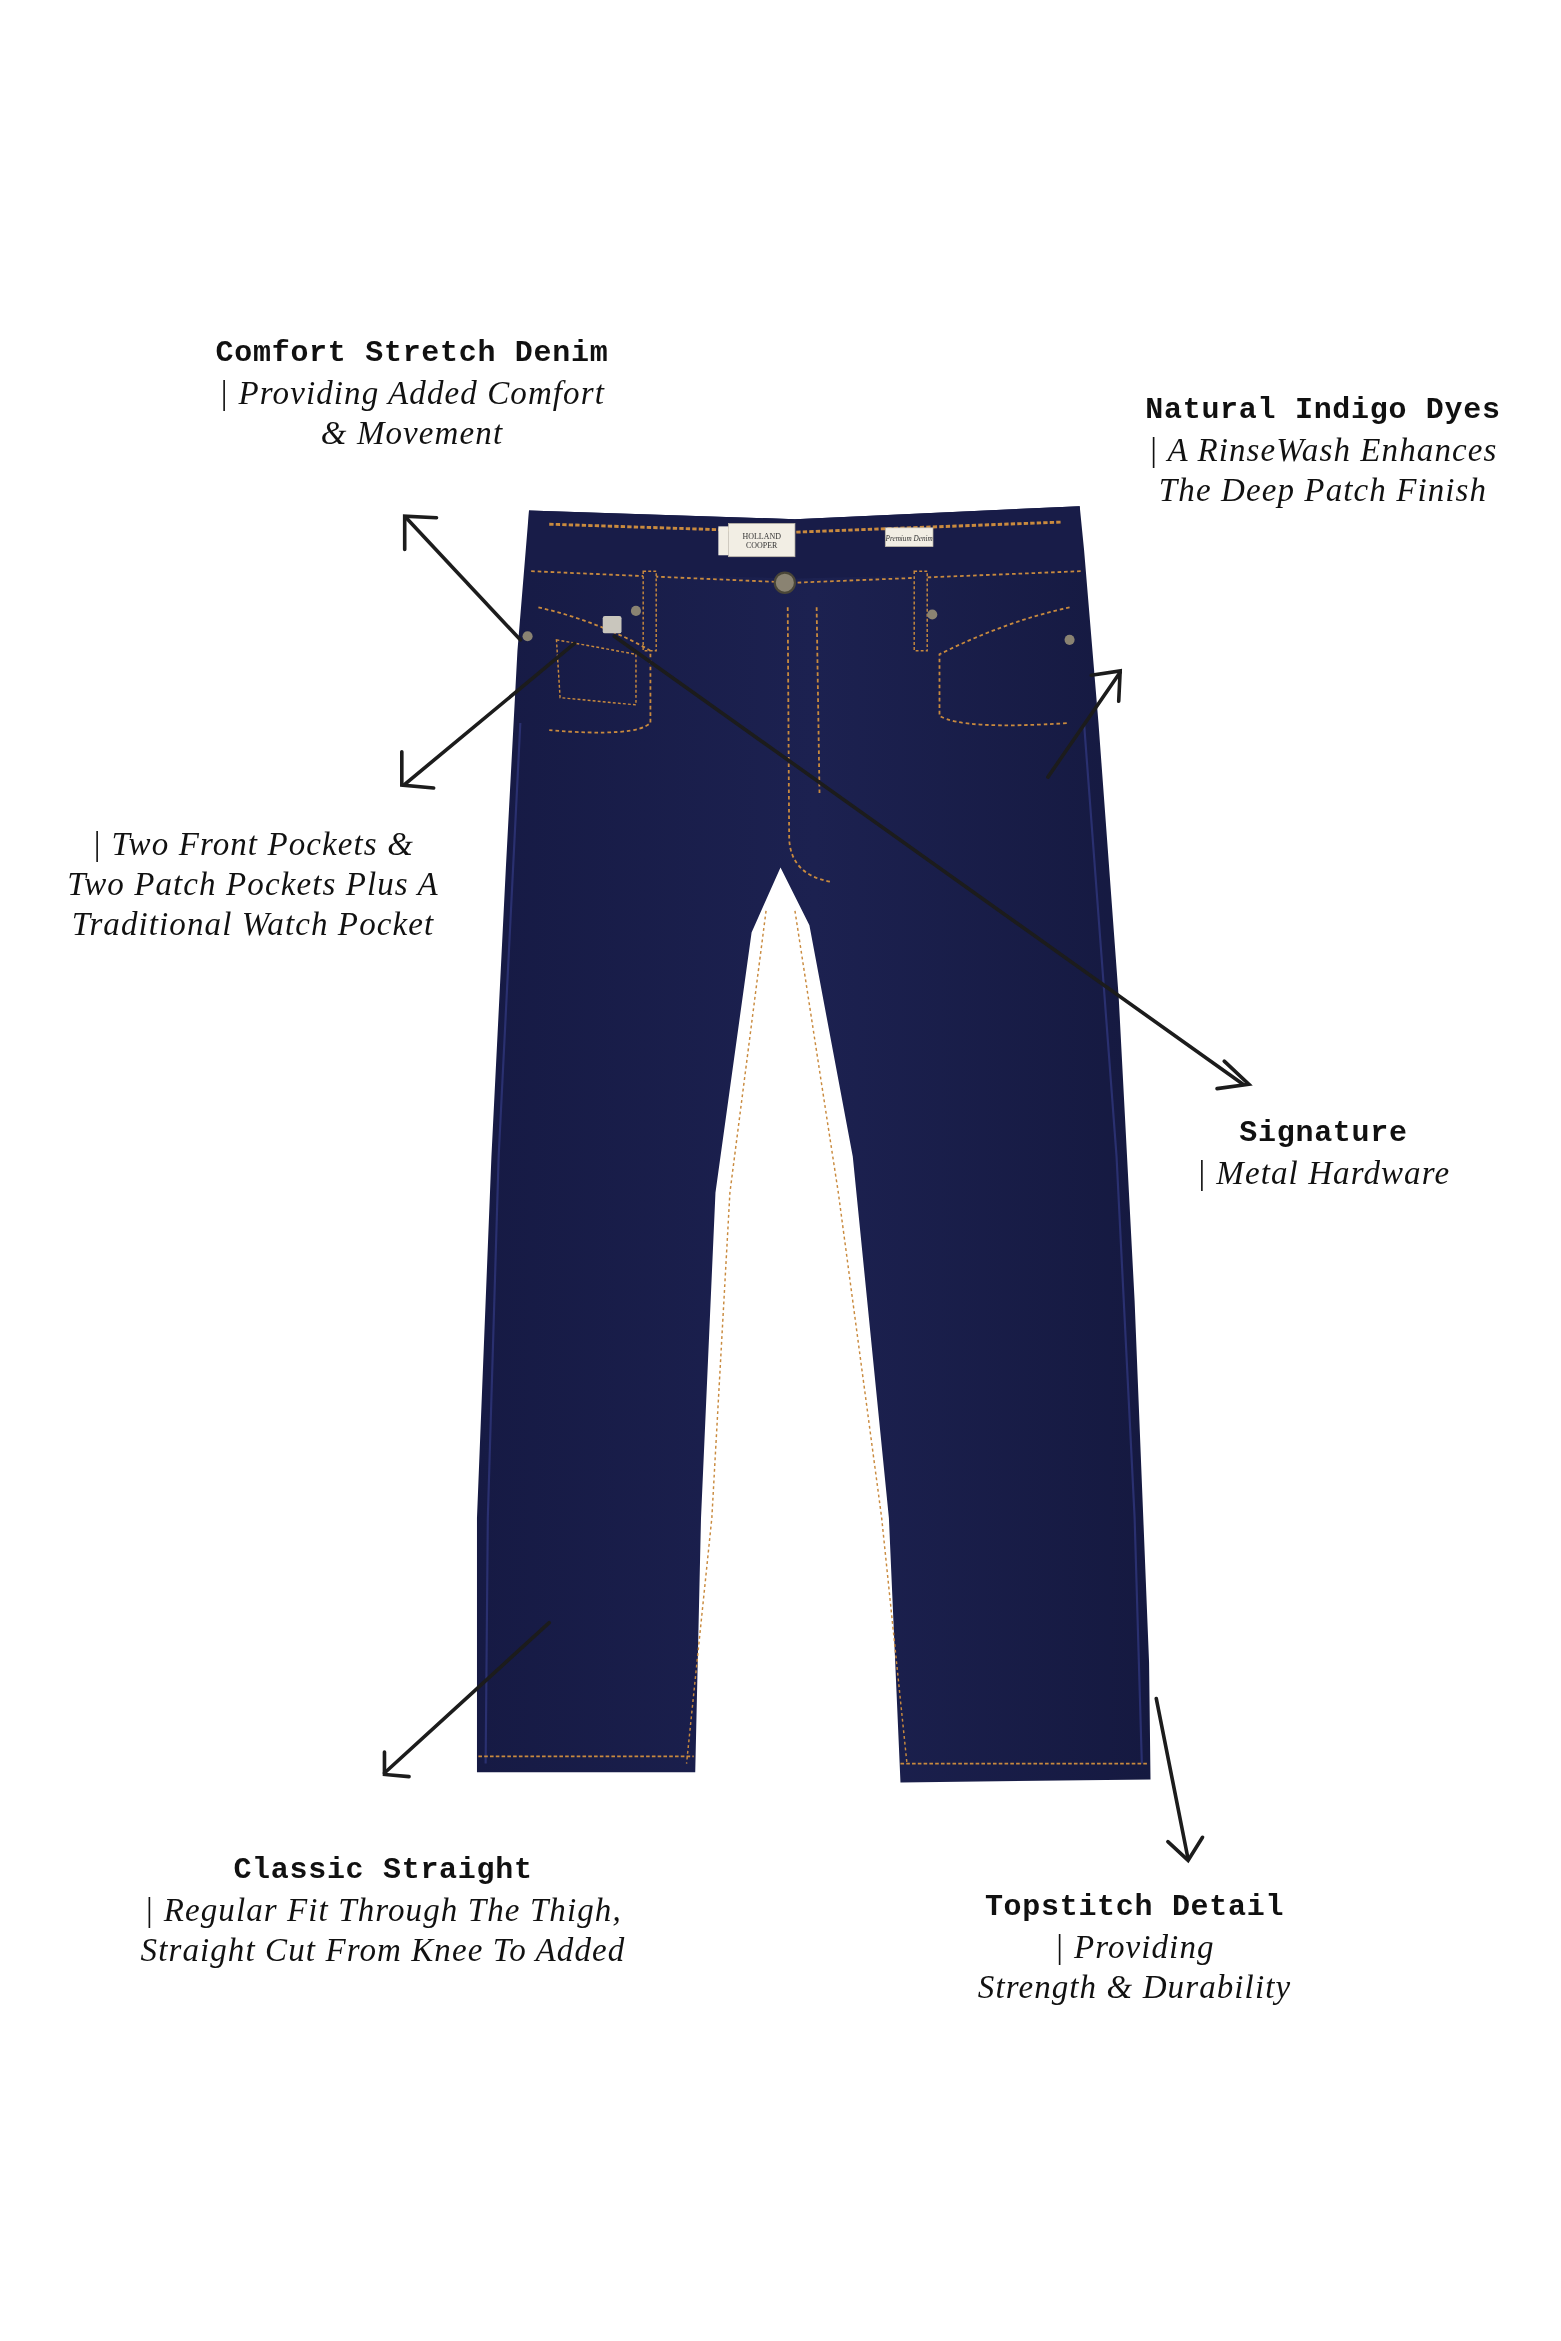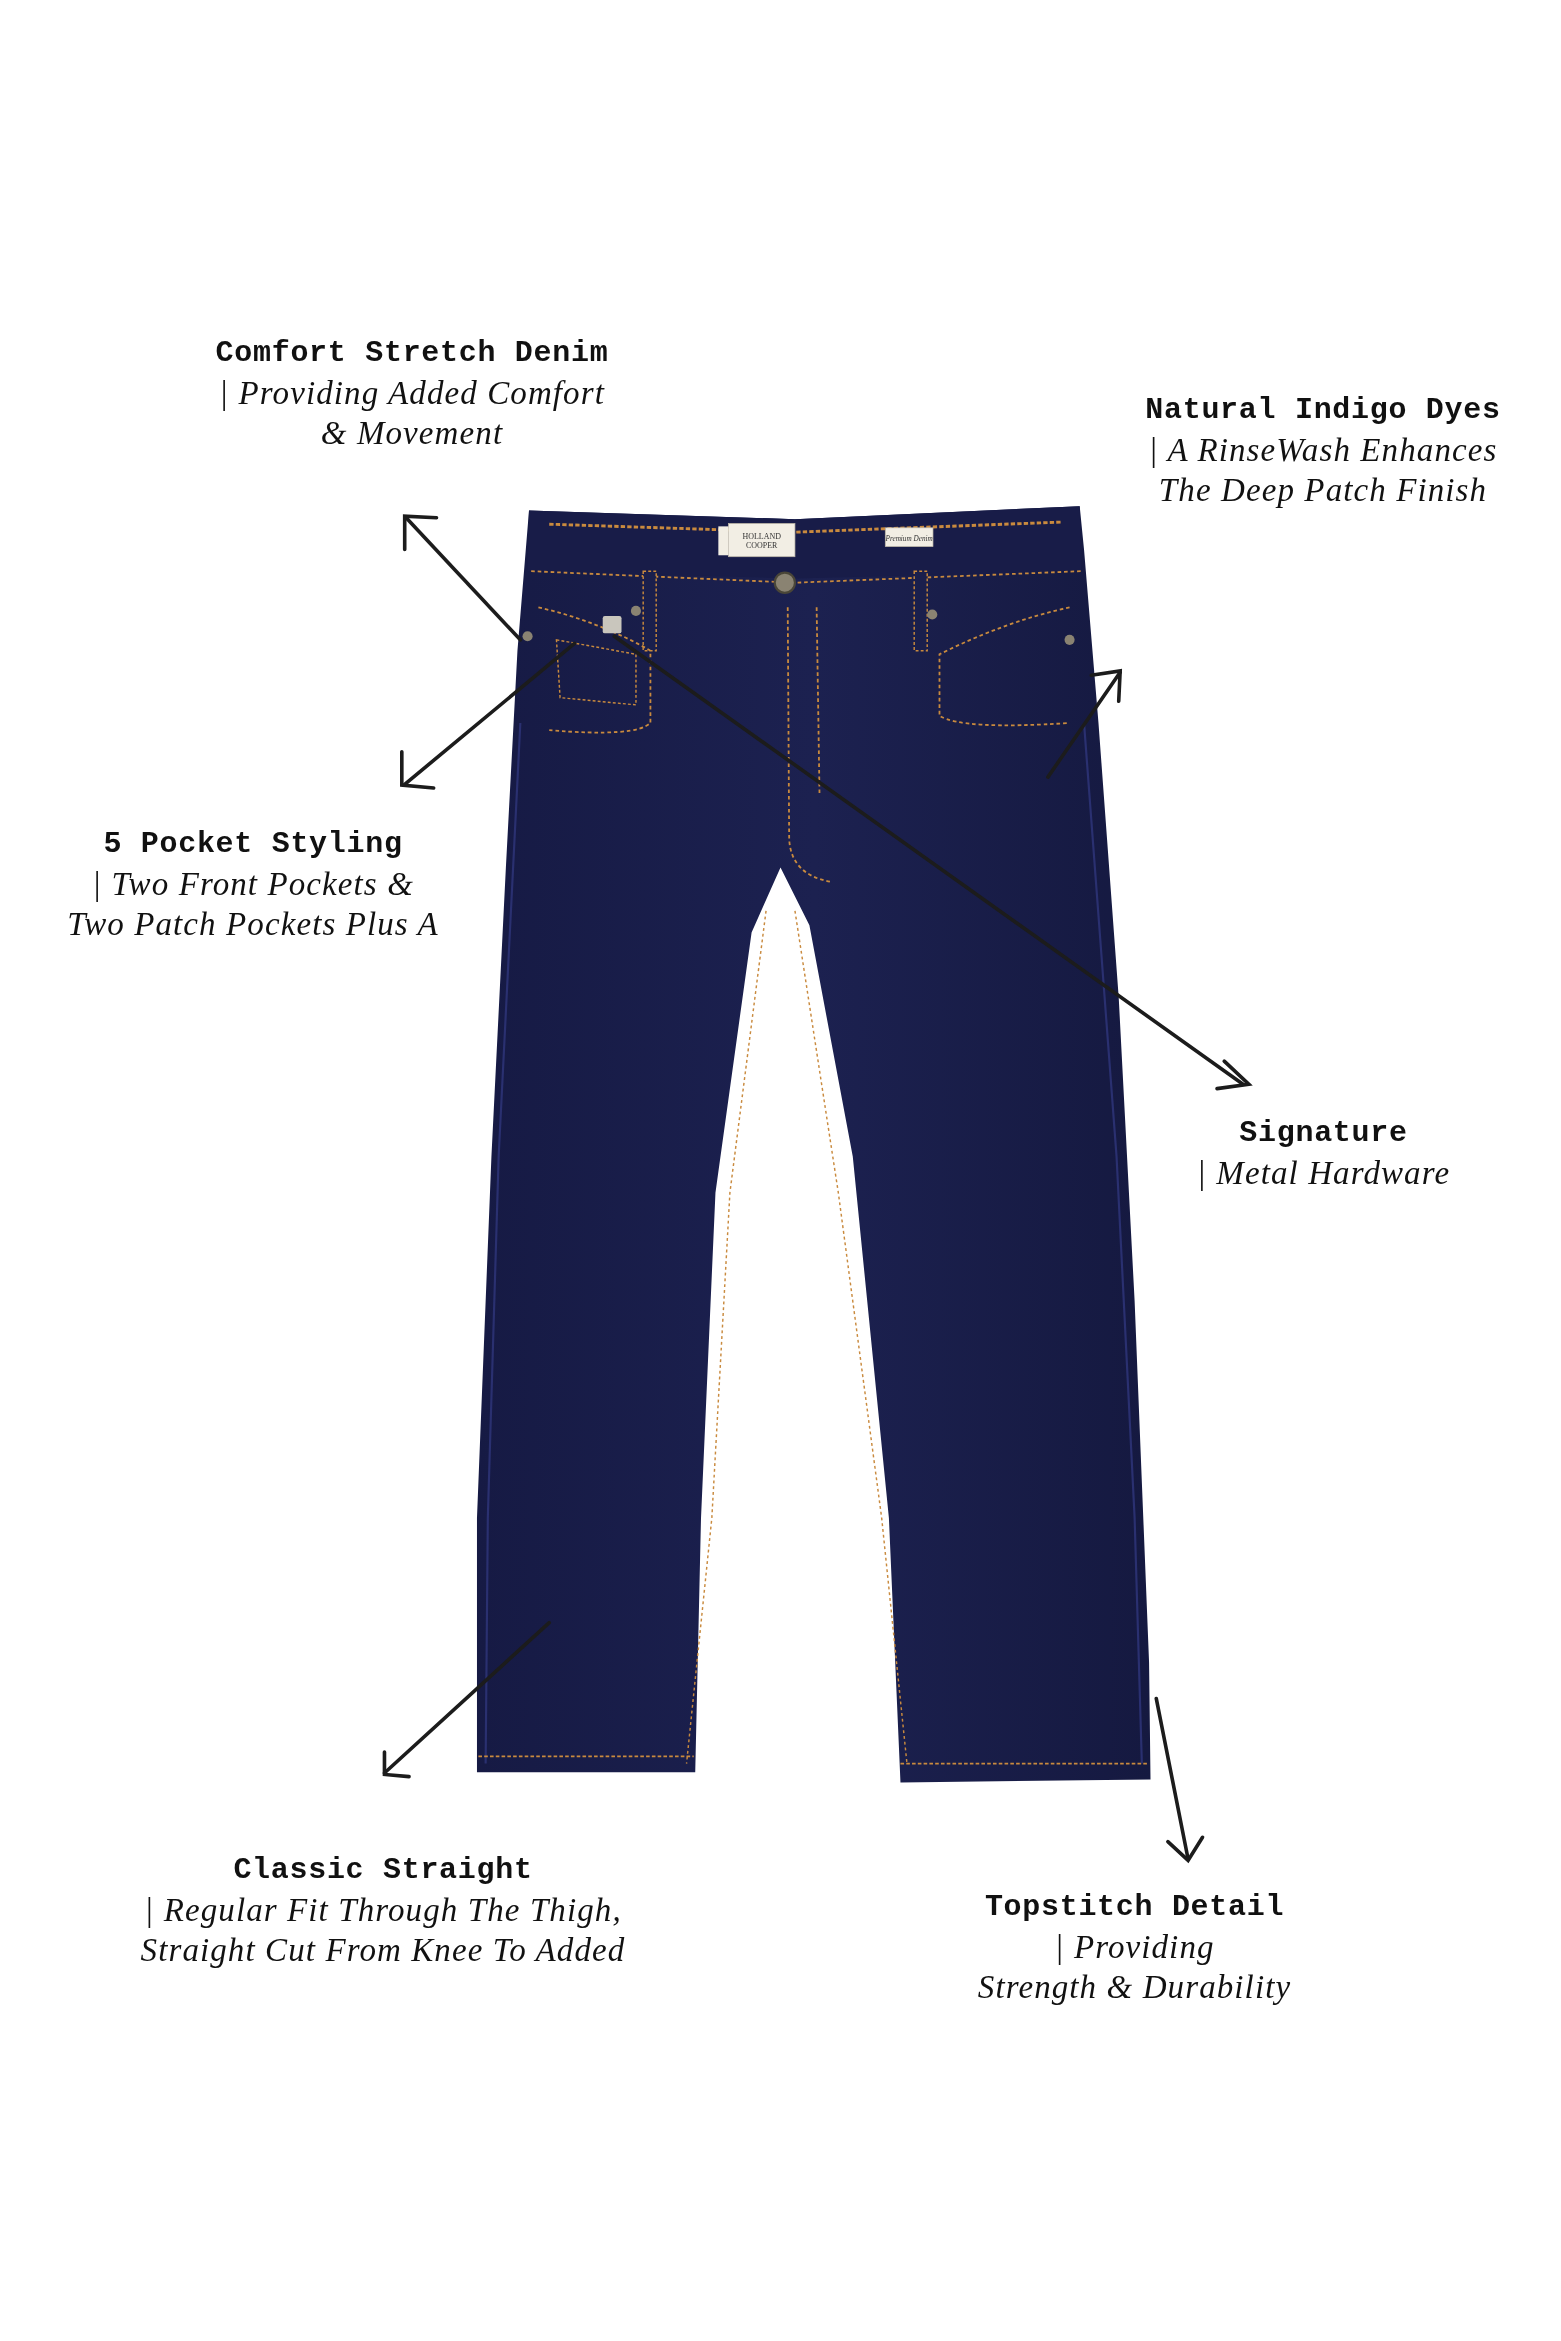--- a/index.html
+++ b/index.html
@@ -111,23 +111,23 @@
   <div class="desc">&amp; Movement</div>
 </div>
 
 <div class="callout" style="left:1099px;top:390px;width:448px;">
   <div class="title">Natural Indigo Dyes</div>
   <div class="desc">| A RinseWash Enhances</div>
   <div class="desc">The Deep Patch Finish</div>
 </div>
 
 <div class="callout" style="left:29px;top:824px;width:448px;">
-  <div class="title">5 Pocket Styling</div>
   <div class="desc">| Two Front Pockets &amp;</div>
   <div class="desc">Two Patch Pockets Plus A</div>
+  <div class="desc">Traditional Watch Pocket</div>
 </div>
 
 <div class="callout" style="left:1157px;top:1113px;width:333px;">
   <div class="title">Signature</div>
   <div class="desc">| Metal Hardware</div>
 </div>
 
 <div class="callout" style="left:94px;top:1850px;width:578px;">
   <div class="title">Classic Straight</div>
   <div class="desc">| Regular Fit Through The Thigh,</div>

